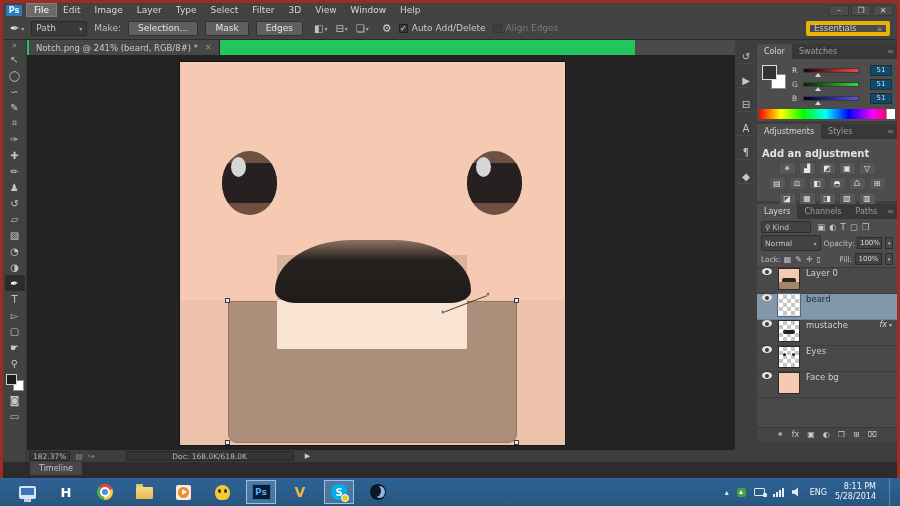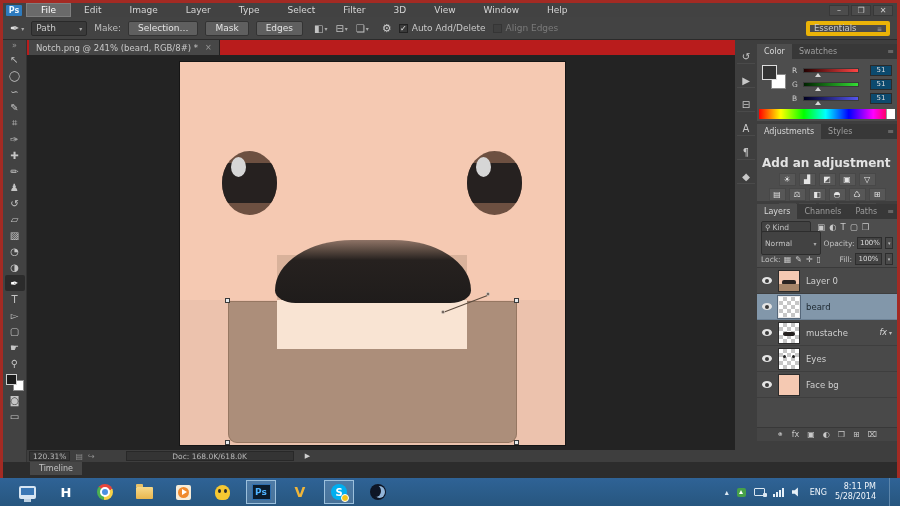--- a/index.html
+++ b/index.html
@@ -7,21 +7,21 @@
   #app{position:relative;width:900px;height:506px;font-family:"DejaVu Sans","Liberation Sans",sans-serif;background:#4a4a4a;color:#ccc}
   
   .red-top{position:absolute;left:0;top:0;width:900px;height:3px;background:#a32a23;z-index:60}
   .red-left{position:absolute;left:0;top:0;width:3px;height:478px;background:#a32a23;z-index:60}
   .red-right{position:absolute;left:897px;top:0;width:3px;height:478px;background:#a32a23;z-index:60}
 
   
   .menubar{position:absolute;left:3px;top:3px;width:894px;height:14px;background:#424242;display:flex;align-items:center;font-size:9px;color:#d6d6d6;padding-left:3px}
   .ps-logo{width:16px;height:11px;background:#2d7bbf;color:#eaf4fb;font-size:8px;font-weight:bold;display:flex;align-items:center;justify-content:center;margin-right:5px;border-radius:1px}
   .menus{display:flex;height:100%;align-items:center}
-  .menu-item{padding:1px 14px;cursor:default;white-space:nowrap}
+  .menu-item{padding:1px 7px;cursor:default;white-space:nowrap}
   .menu-item.active{background:#6a6a6a;outline:1px solid #7e7e7e;color:#fff}
   .win-controls{margin-left:auto;display:flex;gap:2px;padding-right:4px}
   .win-btn{width:20px;height:11px;display:flex;align-items:center;justify-content:center;font-size:8px;color:#ccc;background:#4c4c4c;border:1px solid #383838}
 
   
   .optionsbar{position:absolute;left:3px;top:17px;width:894px;height:23px;background:#434343;border-bottom:1px solid #2b2b2b;display:flex;align-items:center;font-size:9px;color:#c9c9c9;padding:0 7px;gap:7px}
   .tool-current{display:flex;align-items:center;gap:2px;color:#e0e0e0;font-size:11px}
   .dd-arrow{font-size:6px;color:#aaa}
   .preset-dd{width:56px;height:15px;background:#3a3a3a;border:1px solid #292929;border-radius:2px;display:flex;align-items:center;justify-content:space-between;padding:0 4px}
   .ob-label{color:#bdbdbd}
@@ -37,21 +37,21 @@
   
   .toolcol{position:absolute;left:3px;top:40px;width:24px;height:437px;background:#424242;display:flex;flex-direction:column;align-items:center;border-right:1px solid #333}
   .toolcol .chev{color:#9a9a9a;font-size:8px;height:11px;line-height:11px}
   .tool{width:20px;height:16px;display:flex;align-items:center;justify-content:center;font-size:10px;color:#c5c5c5;cursor:default}
   .tool.selected{background:#2b2b2b;border-radius:2px;color:#fff}
   .tool-swatches{position:relative;width:18px;height:17px;margin:3px 0 1px}
   .sw-fg{position:absolute;left:0;top:0;width:11px;height:11px;background:#1c1c1c;border:1px solid #d0d0d0;z-index:2}
   .sw-bg{position:absolute;right:0;bottom:0;width:11px;height:11px;background:#fff;border:1px solid #8a8a8a}
 
   
-  .tabrow{position:absolute;left:27px;top:40px;width:708px;height:15px;background:#b91c1c;display:flex;align-items:center}
+  .tabrow{position:absolute;left:27px;top:40px;width:608px;height:15px;background:#22c55e;display:flex;align-items:center}
   .doc-tab{height:15px;background:#474747;color:#c9c9c9;font-size:8.5px;display:flex;align-items:center;gap:7px;padding:0 7px;margin-left:2px;border-right:1px solid #222;white-space:nowrap}
   .tab-close{color:#9a9a9a;font-size:8px}
 
   
   .canvas{position:absolute;left:27px;top:55px;width:708px;height:395px;background:#232323;overflow:hidden}
   .artboard{position:absolute;left:153px;top:7px;width:385px;height:383px;background:var(--c-skin,#f5c9b2);box-shadow:0 0 0 1px #151515}
   .band-lower{position:absolute;left:0;top:238px;width:100%;height:145px;background:var(--c-skin_lower,#ecc2ad)}
   .eye{position:absolute;width:55px;height:64px;border-radius:50%;background:var(--c-eye_ring,#6d5041);overflow:hidden}
   .eye.left{left:42px;top:89px}
   .eye.right{left:287px;top:89px}
@@ -97,34 +97,34 @@
   .ch-bar{position:relative;width:56px;height:5px;border:1px solid #3a3a3a}
   .ch-r .ch-bar{background:linear-gradient(to right,#200,#f44)}
   .ch-g .ch-bar{background:linear-gradient(to right,#020,#3d3)}
   .ch-b .ch-bar{background:linear-gradient(to right,#002,#55e)}
   .ch-thumb{position:absolute;left:20%;top:4px;width:0;height:0;border-left:3px solid transparent;border-right:3px solid transparent;border-bottom:4px solid #d6d6d6}
   .ch-val{margin-left:auto;width:22px;height:11px;background:#0c4a6e;border:1px solid #2a2a2a;display:flex;align-items:center;justify-content:center;font-size:7px;color:#ddd}
   .spectrum{position:absolute;left:2px;right:2px;bottom:2px;height:10px;background:linear-gradient(to right,#f00,#ff0 16%,#0f0 33%,#0ff 49%,#00f 66%,#f0f 84%,#f00 100%)}
   .spec-white{position:absolute;right:2px;bottom:2px;width:9px;height:10px;background:#fff;border-left:1px solid #999}
 
   .adj-body{padding:2px 5px 3px;height:62px}
-  .adj-heading{font-size:12px;color:#e2e2e2;font-weight:bold;margin:15px 0 3px}
+  .adj-heading{font-size:10px;color:#e2e2e2;font-weight:bold;margin:7px 0 3px}
   .adj-row{display:flex;gap:3px;justify-content:center;margin-bottom:2px}
   .adj-icon{width:17px;height:13px;display:flex;align-items:center;justify-content:center;font-size:8px;color:#e6e6e6;background:#575757;border:1px solid #484848}
 
   .layers-panel{flex:1}
   .lp-row{display:flex;align-items:center;height:16px;background:#4d4d4d;padding:0 4px;gap:3px;font-size:7.5px;color:#c2c2c2}
   .kind-dd{width:50px;height:12px;background:#424242;border:1px solid #2d2d2d;border-radius:2px;display:flex;align-items:center;gap:2px;padding:0 3px;font-size:7.5px}
   .lp-ficons{display:flex;gap:4px;margin-left:3px;font-size:8.5px;color:#c9c9c9}
-  .blend-dd{width:64px;height:24px;background:#424242;border:1px solid #2d2d2d;border-radius:2px;display:flex;align-items:center;justify-content:space-between;padding:0 3px;font-size:7.5px}
+  .blend-dd{width:64px;height:16px;background:#424242;border:1px solid #2d2d2d;border-radius:2px;display:flex;align-items:center;justify-content:space-between;padding:0 3px;font-size:7.5px}
   .val-box{width:27px;height:12px;background:#424242;border:1px solid #2d2d2d;display:flex;align-items:center;justify-content:center;font-size:7px;color:#ddd}
   .mini-btn{width:8px;height:12px;background:#4a4a4a;border:1px solid #2d2d2d;display:flex;align-items:center;justify-content:center;font-size:5px;color:#bbb}
   .lock-icons{display:flex;gap:4px;font-size:8px;color:#c9c9c9}
   .layer-list{background:#494949;border-top:1px solid #3a3a3a;height:160px;overflow:hidden}
-  .layer-row{height:26px;display:flex;align-items:center;gap:6px;padding:0 5px;border-bottom:1px solid #3e3e3e;font-size:8.5px;color:#cfcfcf;position:relative}
+  .layer-row{height:26px;display:flex;gap:6px;padding:0 5px;border-bottom:1px solid #3e3e3e;font-size:8.5px;color:#cfcfcf;position:relative}
   .layer-row.selected{background:#8297aa;color:#1d2830;border-bottom-color:#6d8296}
   .eye-ico{width:10px;height:7px;border-radius:50%;background:#e4e4e4;position:relative;flex:none}
   .eye-ico::after{content:'';position:absolute;left:3px;top:1.5px;width:4px;height:4px;border-radius:50%;background:#3a3a3a}
   .lthumb{width:22px;height:22px;border:1px solid #2c2c2c;background:#fff;position:relative;overflow:hidden;flex:none}
   .layer-row.selected .lthumb{border-color:#e8e8e8;box-shadow:0 0 0 1px #55677a}
   .t-checker .lthumb,.t-mustache .lthumb,.t-eyes .lthumb{background:repeating-conic-gradient(#c6c6c6 0% 25%,#ffffff 0% 50%);background-size:8px 8px}
   .t-face .lthumb{background:var(--c-skin,#f2c3ab)}
   .t-face .lthumb::before{content:'';position:absolute;left:3px;top:9px;width:14px;height:5px;background:#2a2422;border-radius:2px}
   .t-face .lthumb::after{content:'';position:absolute;left:0;bottom:0;width:100%;height:7px;background:#a58468}
   .t-mustache .lthumb::before{content:'';position:absolute;left:4px;top:9px;width:12px;height:4px;background:#24201f;border-radius:2px}
@@ -311,21 +311,21 @@
       <div class="anchor" style="left:334px;top:236px"></div>
       <div class="anchor" style="left:45px;top:378px"></div>
       <div class="anchor" style="left:334px;top:378px"></div>
       <div class="hline"></div>
       <div class="hdot" style="left:261px;top:248px"></div>
       <div class="hdot" style="left:306px;top:230px"></div>
     </div>
   </div>
 
   <div class="statusbar">
-    <div class="zoom-field">120.31%</div>
+    <div class="zoom-field">182.37%</div>
     <span class="sb-icon">▤</span>
     <span class="sb-icon">↪</span>
     <div class="doc-field">Doc: 168.0K/618.0K</div>
     <span class="sb-arrow">▶</span>
   </div>
 
   <div class="timelinerow">
     <div class="timeline-tab">Timeline</div>
   </div>
 

